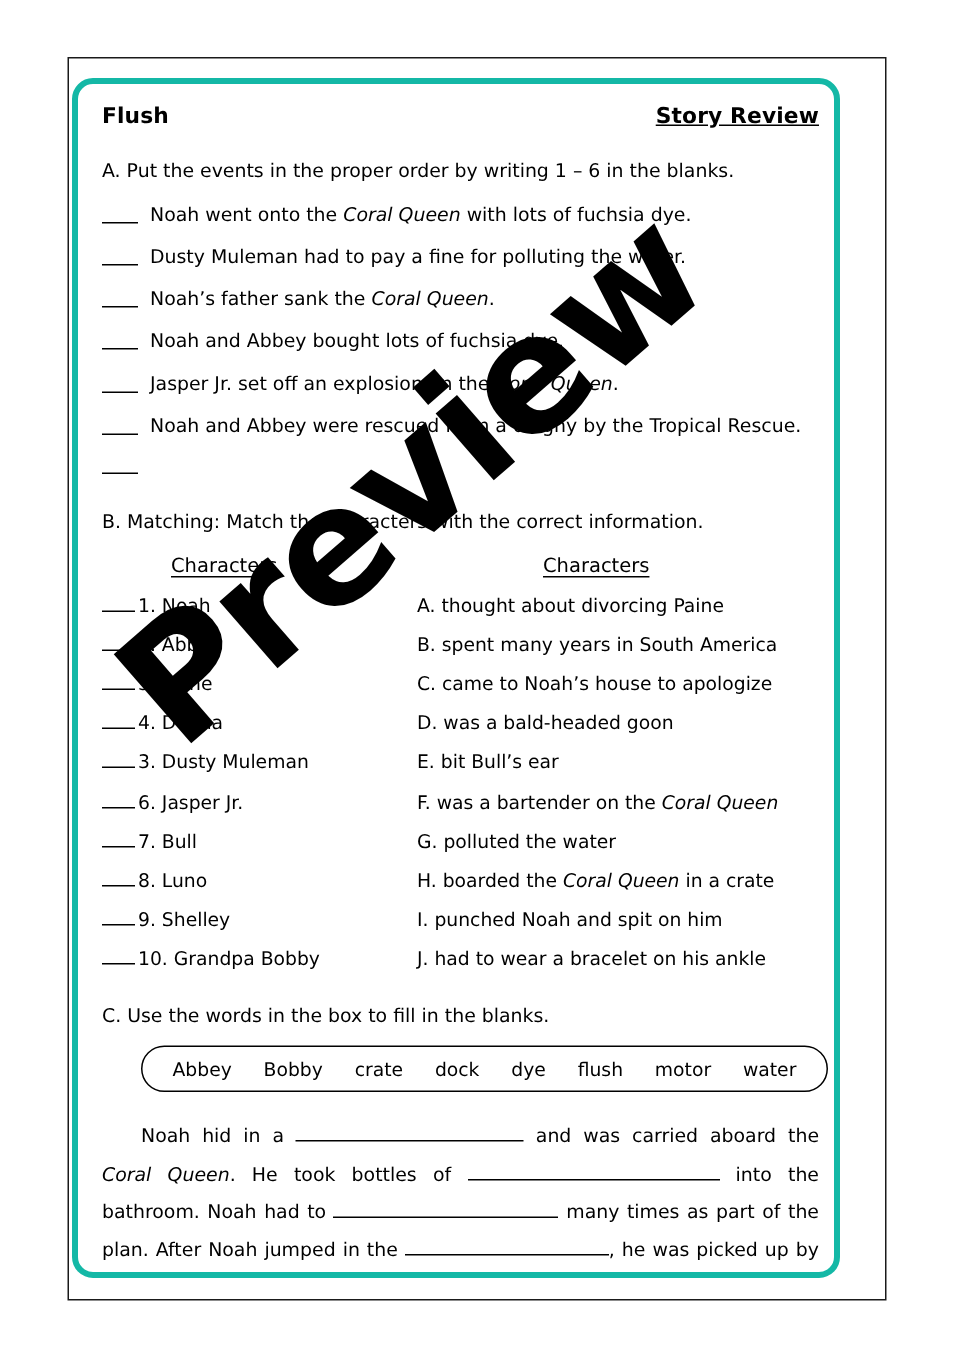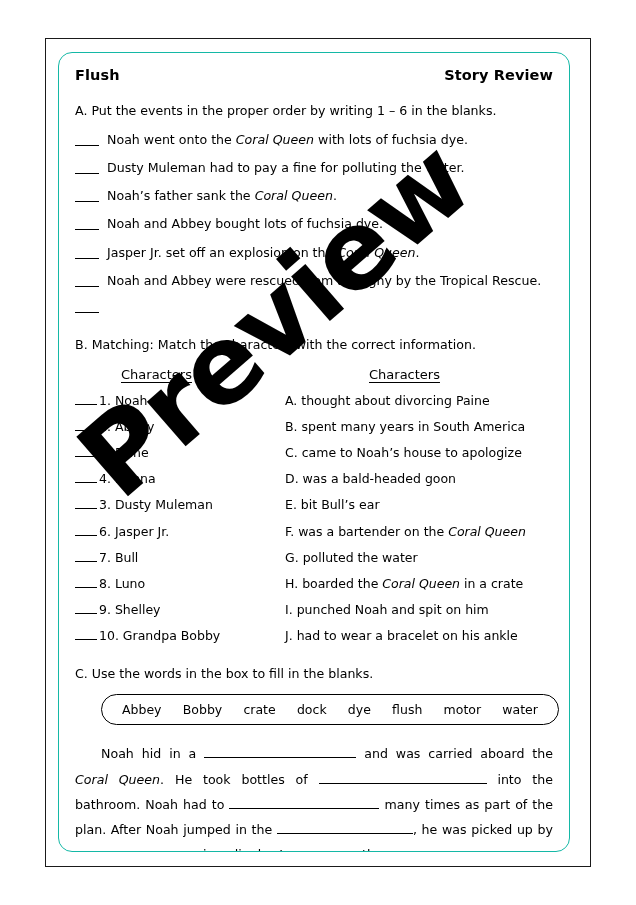--- a/index.html
+++ b/index.html
@@ -21,25 +21,25 @@
     left: 45px;
     top: 38px;
     width: 546px;
     height: 829px;
     border: 1px solid #1a1a1a;
     box-sizing: border-box;
   }
 
   .page-inner {
     position: absolute;
-    left: 58px;
+    left: 48px;
     top: 52px;
     width: 512px;
     height: 800px;
-    border: 1px solid #14b8a6;
+    border: 4px solid #14b8a6;
     border-radius: 14px;
     box-sizing: border-box;
     overflow: hidden;
   }
 
   .content {
     position: absolute;
     left: 16px;
     top: 10px;
     width: 478px;
@@ -49,21 +49,21 @@
   .doc-header {
     display: flex;
     justify-content: space-between;
     align-items: baseline;
     font-weight: bold;
     font-size: 14.5px;
     margin-top: 4px;
     margin-bottom: 20px;
   }
   .doc-title { letter-spacing: 0.1px; }
-  .doc-subtitle { letter-spacing: 0.1px; }
+  .doc-subtitle { letter-spacing: 0.1px; text-decoration: underline; }
 
   
   .instruction {
     font-size: 12.6px;
     line-height: 1.25;
     margin-bottom: 13px;
   }
 
   .order-item {
     font-size: 12.6px;

